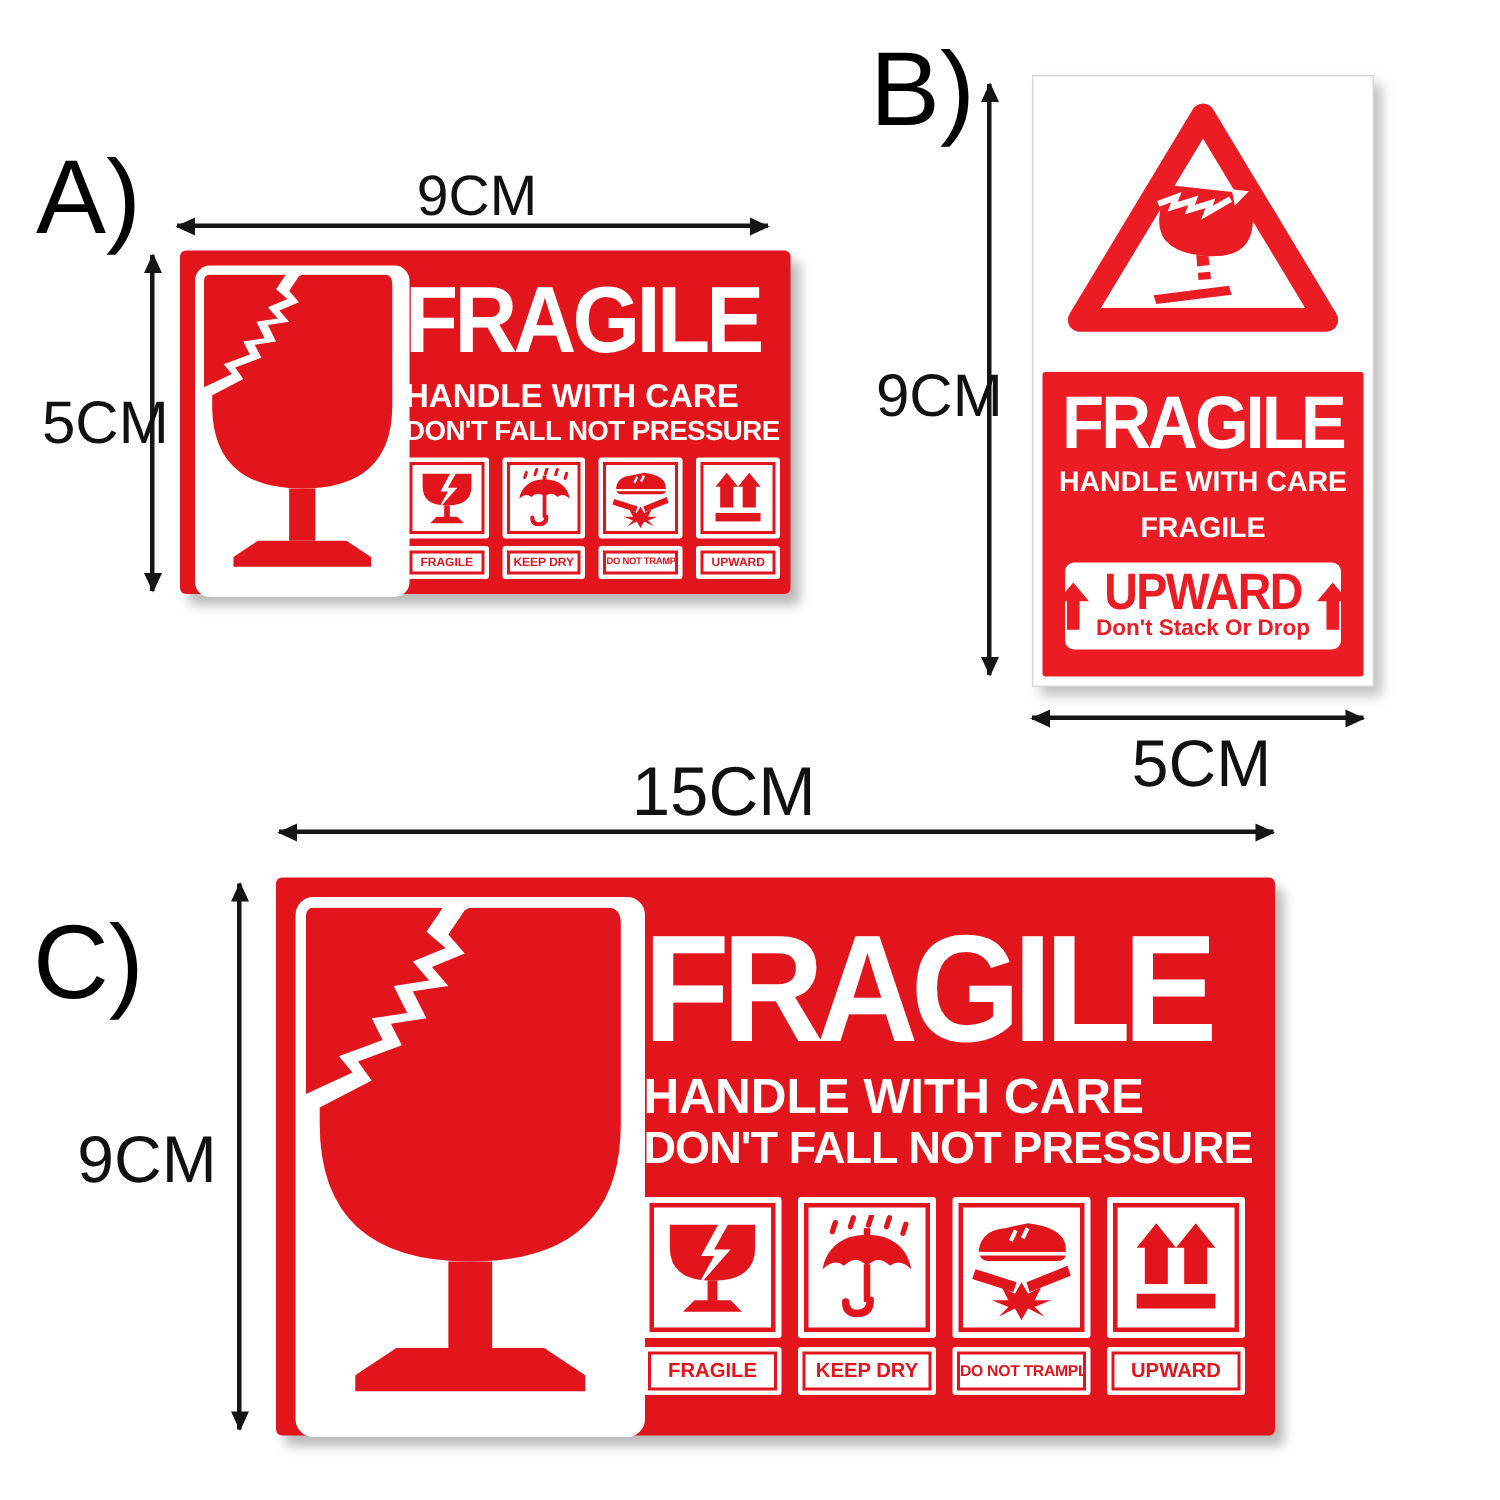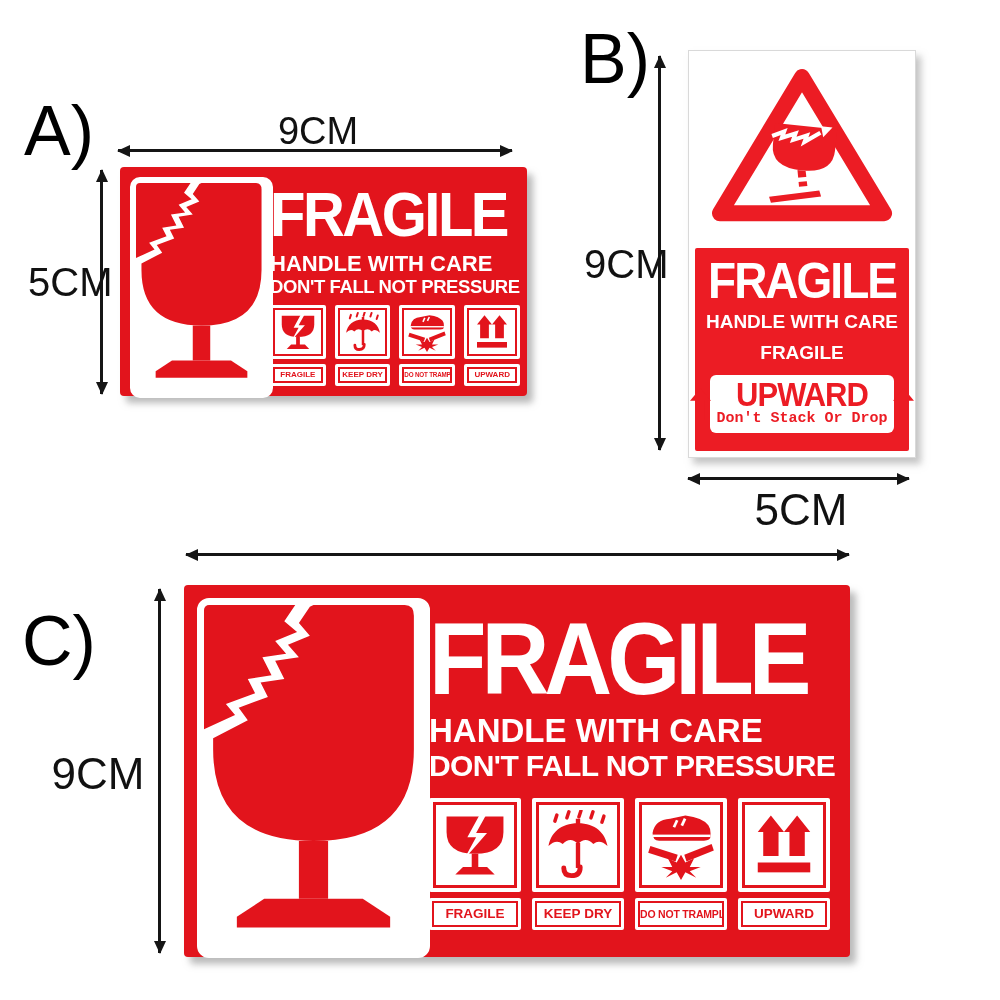--- a/index.html
+++ b/index.html
@@ -77,21 +77,21 @@
   .redblock{position:absolute;left:6px;right:6px;top:197px;bottom:6px;background:var(--redb);
     border-radius:2px;display:flex;flex-direction:column;align-items:center;color:#fff;}
   .redblock .big-title{font-size:46px;letter-spacing:-2px;line-height:54px;margin-top:4px;}
   .redblock .sub1{font-size:19px;line-height:22px;margin-top:5px;}
   .redblock .sub2{font-size:19px;line-height:22px;margin-top:9px;}
   .upbox{margin-top:11px;width:176px;background:#fff;border-radius:6px;padding:5px 4px;
     display:flex;align-items:center;justify-content:center;gap:5px;color:var(--redb);}
   .upbox svg{width:21px;height:44px;flex:none;}
   .upbox .uptexts{display:flex;flex-direction:column;align-items:center;}
   .upbox .upword{font-weight:bold;font-size:31px;line-height:30px;letter-spacing:-1px;white-space:nowrap;transform:scaleY(1.1);}
-  .upbox .upsub{font-weight:bold;font-size:15px;line-height:18px;white-space:nowrap;font-family:Liberation Mono, monospace;}
+  .upbox .upsub{font-weight:bold;font-size:15px;line-height:18px;white-space:nowrap;}
 </style>
 </head>
 <body>
 
 <svg width="0" height="0" style="position:absolute" aria-hidden="true">
   <defs>
     <g id="big-glass">
       <path fill="currentColor" d="M0 0 L50 0 L44 9 L51 15 L39 20 L45 27 L32 29 L37 39 L24 41 L28 49 L12 55 L17 61 L0 69 Z"></path>
       <path fill="currentColor" d="M60 0 L110 0 Q115 0 115 6 L115 80 Q115 131 60 131 Q5 131 5 80 L5 74 L24 64 L19 57 L35 51 L31 43 L44 41 L39 31 L52 29 L46 22 L58 17 L52 10 L58 1 Z"></path>
       <path fill="currentColor" d="M52 131 H68 V163 H52 Z"></path>
@@ -237,20 +237,21 @@
           <div class="upword">UPWARD</div>
           <div class="upsub">Don't Stack Or Drop</div>
         </div>
         <svg viewBox="0 0 40 60">
             <use href="#b-arrow"></use>
           </svg>
       </div>
     </div>
   </div>
 
+  <div class="dim" style="left:390px;top:504px;width:185px;font-size:46px;">15CM</div>
   <div class="harrow" style="left:186px;top:553px;width:663px;"></div>
   <div class="tag" style="left:22px;top:606px;">C)</div>
   <div class="varrow" style="left:158px;top:589px;height:364px;"></div>
   <div class="dim" style="left:42px;top:752px;width:112px;font-size:44px;">9CM</div>
 
   <div class="sticker stC" style="left:184px;top:585px;width:666px;height:372px;">
     <div class="glass-box">
       <svg viewBox="0 0 120 192" preserveAspectRatio="none">
           <use href="#big-glass"></use>
         </svg>

